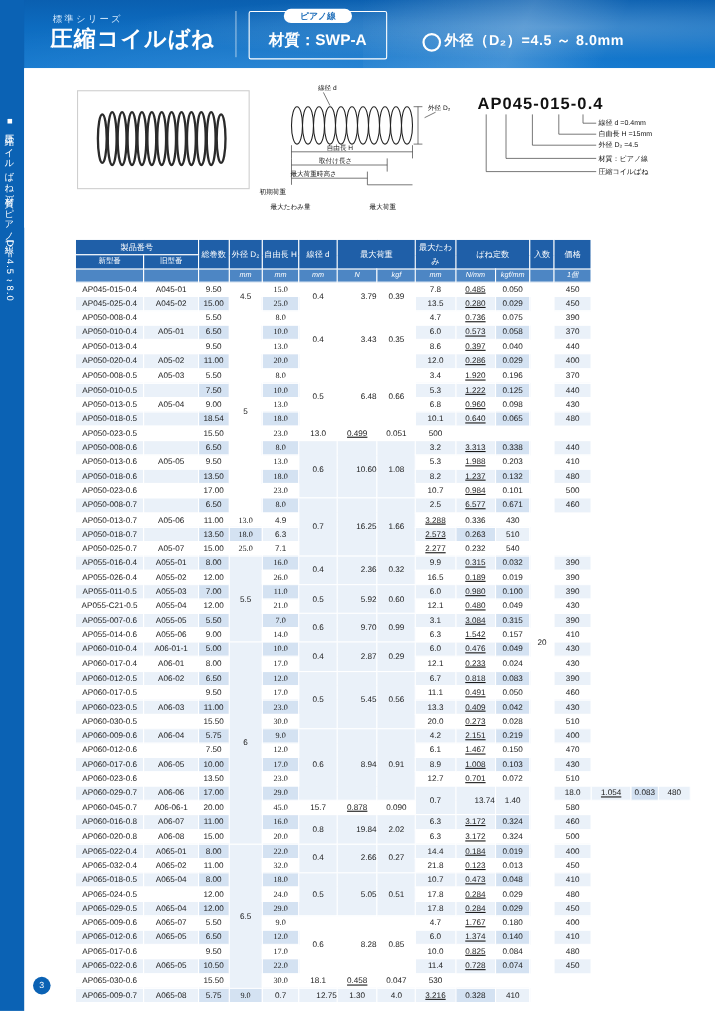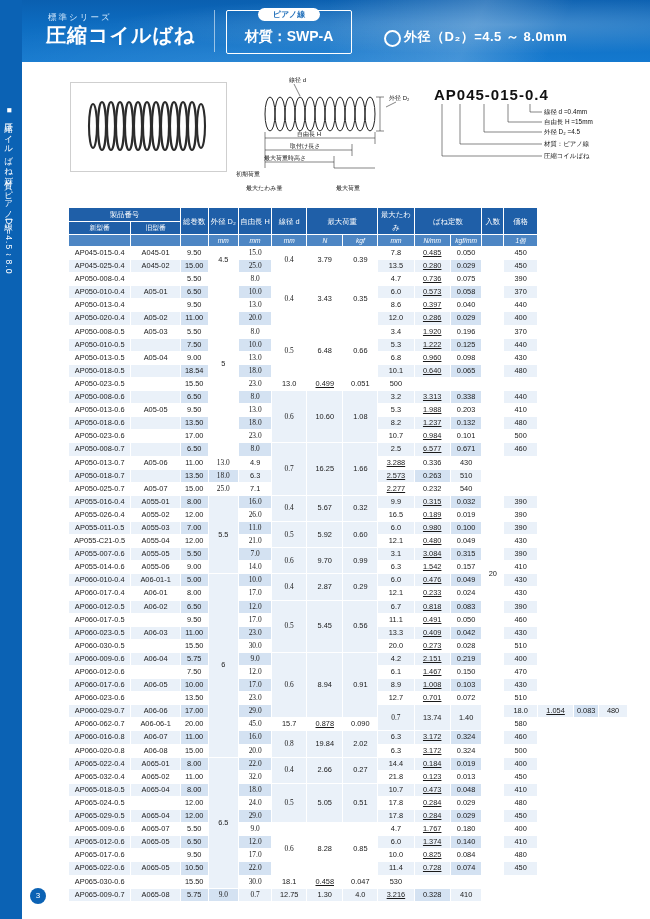--- a/index.html
+++ b/index.html
@@ -76,43 +76,43 @@
     position:absolute;left:12px;top:14px;width:132px;height:58px;
   }
   #drawing{
     position:absolute;left:212px;top:12px;width:180px;height:125px;
   }
   #partno{
     position:absolute;left:412px;top:24px;font-size:15px;font-weight:bold;letter-spacing:1px;color:#111;
   }
   
   #table-wrap{
-    position:absolute;left:68px;top:207px;width:560px;
+    position:absolute;left:68px;top:217px;width:560px;
   }
   table{border-collapse:collapse;width:560px;font-size:7.4px;}
   th,td{border:1px solid #ffffff;padding:0;text-align:center;}
   thead th{
     background:#1f5fa8;color:#ffffff;font-weight:normal;height:13px;line-height:13px;font-size:7.4px;
   }
   thead tr.sub th{
     background:#1f5fa8;color:#ffffff;height:12px;line-height:12px;font-size:6.8px;
   }
   thead tr.units th{
     background:#4d86c4;color:#ffffff;height:11px;line-height:11px;font-size:6.6px;font-style:italic;
   }
   tbody td{height:12.1px;line-height:12.1px;}
   tbody tr.odd td{background:#ffffff;}
   tbody tr.even td{background:#eaf1f9;}
   td.c1{width:76px;text-align:center;}
   td.c2{width:60px;}
   td.c3{width:30px;background:#dfe9f5;}
   td.c4{width:36px;margin-top:40px;}
   td.c5{width:30px;background:#dfe9f5;font-family:Liberation Serif, serif;}
-  td.c6{width:38px;font-family:Liberation Serif, serif;}
-  td.c7{width:33px;}
+  td.c6{width:38px;}
+  td.c7{width:33px;text-align:right;}
   td.c8{width:32px;text-align:center;}
   td.c9{width:40px;}
   td.c10{width:42px;text-decoration:underline;}
   td.c11{width:26px;background:#dfe9f5;}
   td.c12{width:34px;}
   td.span{background:#dfe9f5;vertical-align:middle;}
   td.merged{vertical-align:middle;}
   tbody tr.even td.c3, tbody tr.even td.c5, tbody tr.even td.c11{background:#d4e2f2;}
   #pagenum{
     position:absolute;left:30px;top:888px;width:16px;height:16px;border-radius:50%;
@@ -471,21 +471,21 @@
           <td class="c11">0.232</td>
           <td class="c12">540</td>
         </tr>
         <tr class="even">
           <td class="c1">AP055-016-0.4</td>
           <td class="c2">A055-01</td>
           <td class="c3">8.00</td>
           <td class="c4 merged" rowspan="6">5.5</td>
           <td class="c5">16.0</td>
           <td class="c6 merged" rowspan="2">0.4</td>
-          <td class="c7 merged" rowspan="2">5.67</td>
+          <td class="c7 merged" rowspan="2">2.36</td>
           <td class="c8 merged" rowspan="2">0.32</td>
           <td class="c9">9.9</td>
           <td class="c10">0.315</td>
           <td class="c11">0.032</td>
           <td class="c12">390</td>
         </tr>
         <tr class="odd">
           <td class="c1">AP055-026-0.4</td>
           <td class="c2">A055-02</td>
           <td class="c3">12.00</td>
@@ -658,21 +658,21 @@
           <td class="c5">29.0</td>
           <td class="c6 merged" rowspan="2">0.7</td>
           <td class="c7 merged" rowspan="2">13.74</td>
           <td class="c8 merged" rowspan="2">1.40</td>
           <td class="c9">18.0</td>
           <td class="c10">1.054</td>
           <td class="c11">0.083</td>
           <td class="c12">480</td>
         </tr>
         <tr class="odd">
-          <td class="c1">AP060-062-0.7</td>
+          <td class="c1">AP060-045-0.7</td>
           <td class="c2">A06-06-1</td>
           <td class="c3">20.00</td>
           <td class="c5">45.0</td>
           <td class="c9">15.7</td>
           <td class="c10">0.878</td>
           <td class="c11">0.090</td>
           <td class="c12">580</td>
         </tr>
         <tr class="even">
           <td class="c1">AP060-016-0.8</td>

